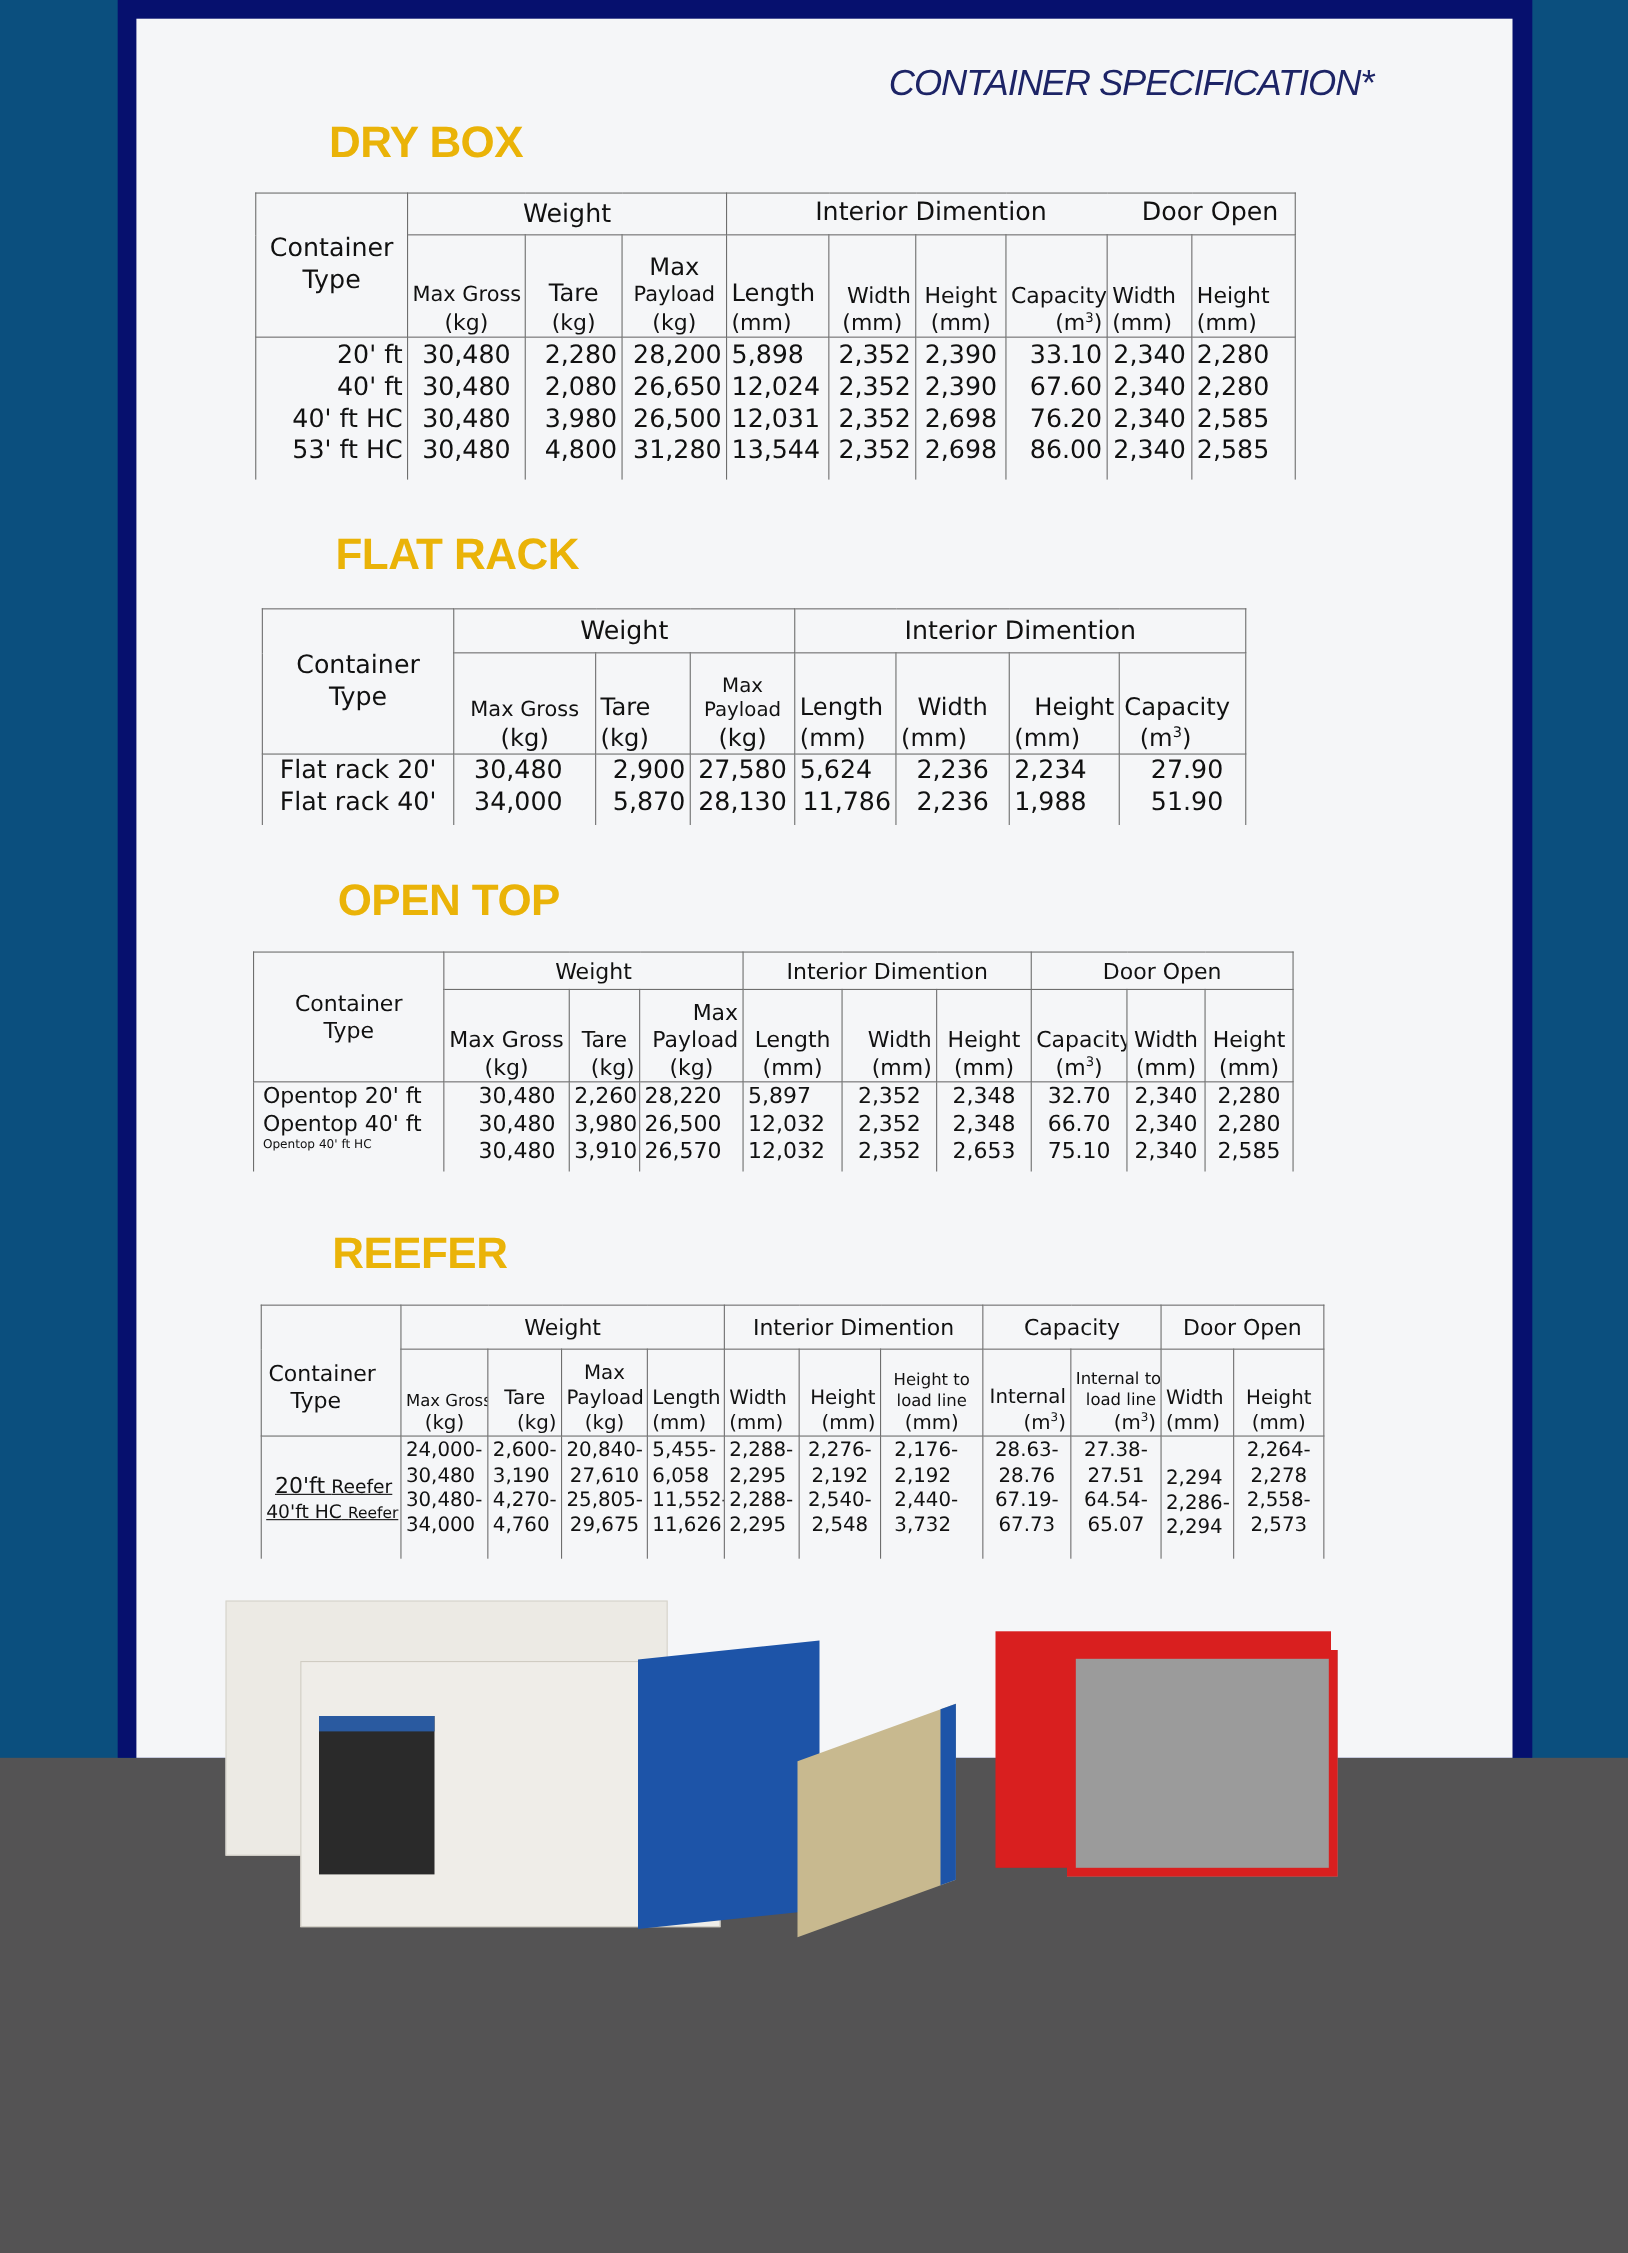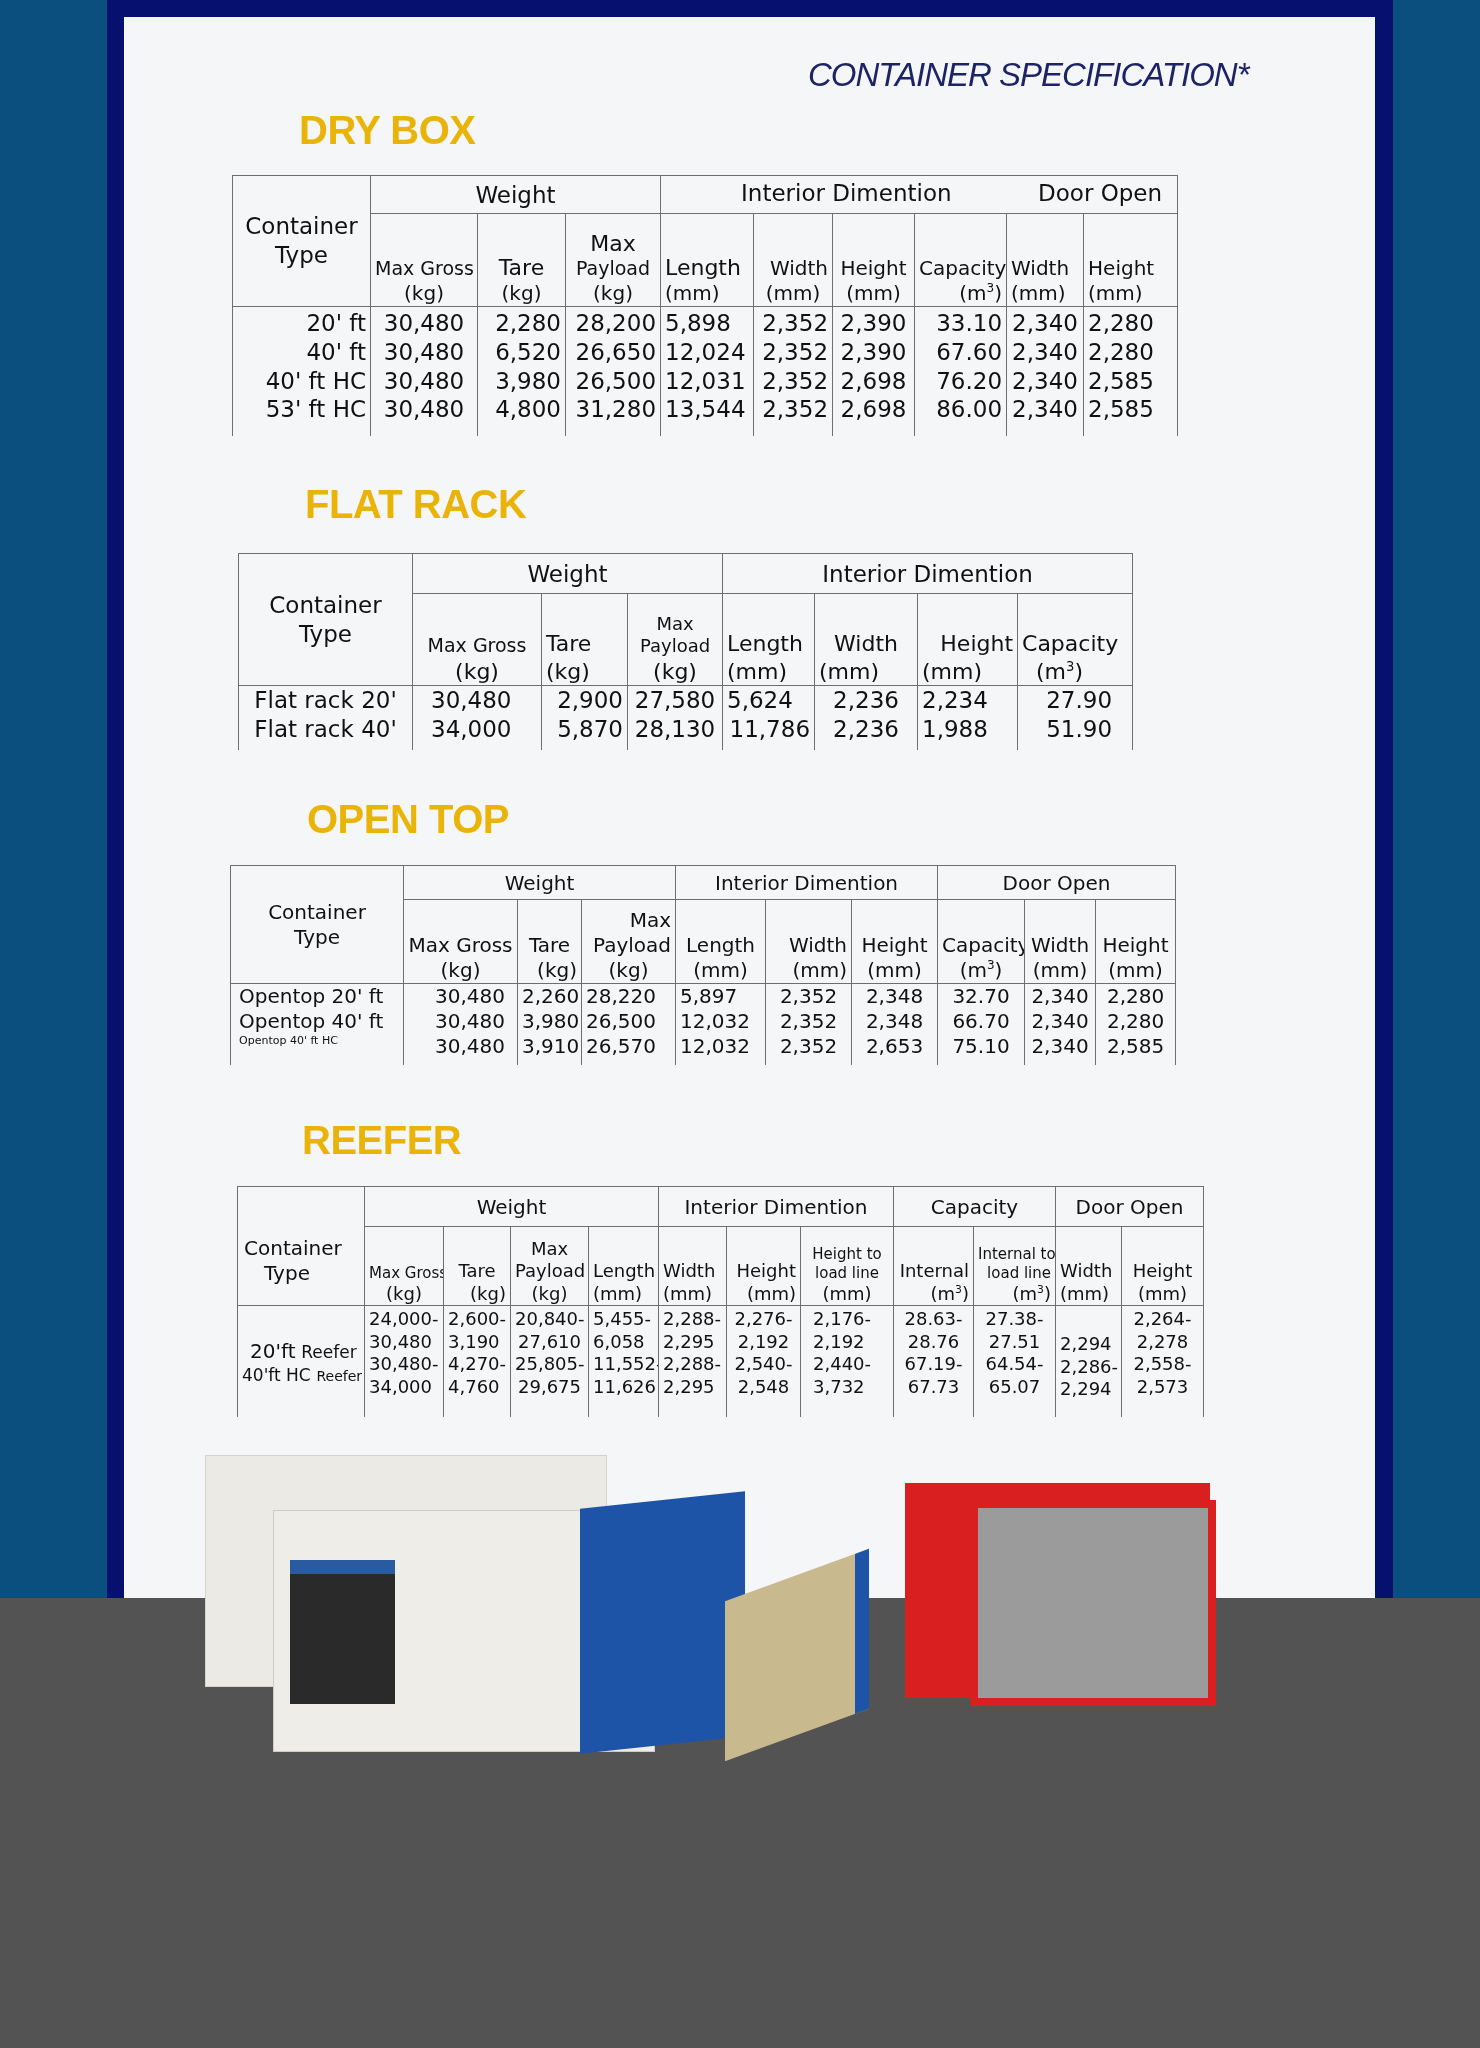--- a/index.html
+++ b/index.html
@@ -156,21 +156,21 @@
           <span class="ml">53' ft HC</span>
         </td>
     <td class="c">
           <span class="ml">30,480</span>
           <span class="ml">30,480</span>
           <span class="ml">30,480</span>
           <span class="ml">30,480</span>
         </td>
     <td class="r">
           <span class="ml">2,280</span>
-          <span class="ml">6,520</span>
+          <span class="ml">2,080</span>
           <span class="ml">3,980</span>
           <span class="ml">4,800</span>
         </td>
     <td class="r">
           <span class="ml">28,200</span>
           <span class="ml">26,650</span>
           <span class="ml">26,500</span>
           <span class="ml">31,280</span>
         </td>
     <td class="l">
@@ -490,21 +490,21 @@
     <td class="l">
           <span class="ml">Width</span>
           <span class="ml">(mm)</span>
         </td>
     <td class="c">
           <span class="ml">Height</span>
           <span class="ml">(mm)</span>
         </td>
   </tr>
   <tr class="body">
-    <td class="type-cell" style="padding-left:4px;">
+    <td class="type-cell" style="padding-left:4px;text-decoration:underline;">
       <span class="ml" style="padding-left:8px"><span style="font-size:20px">20'ft</span> <span style="font-size:17px">Reefer</span></span>
       <span class="ml"><span style="font-size:17px">40'ft HC</span> <span style="font-size:14px">Reefer</span></span>
     </td>
     <td class="l">
           <span class="ml">24,000-</span>
           <span class="ml">30,480</span>
           <span class="ml">30,480-</span>
           <span class="ml">34,000</span>
         </td>
     <td class="l">

